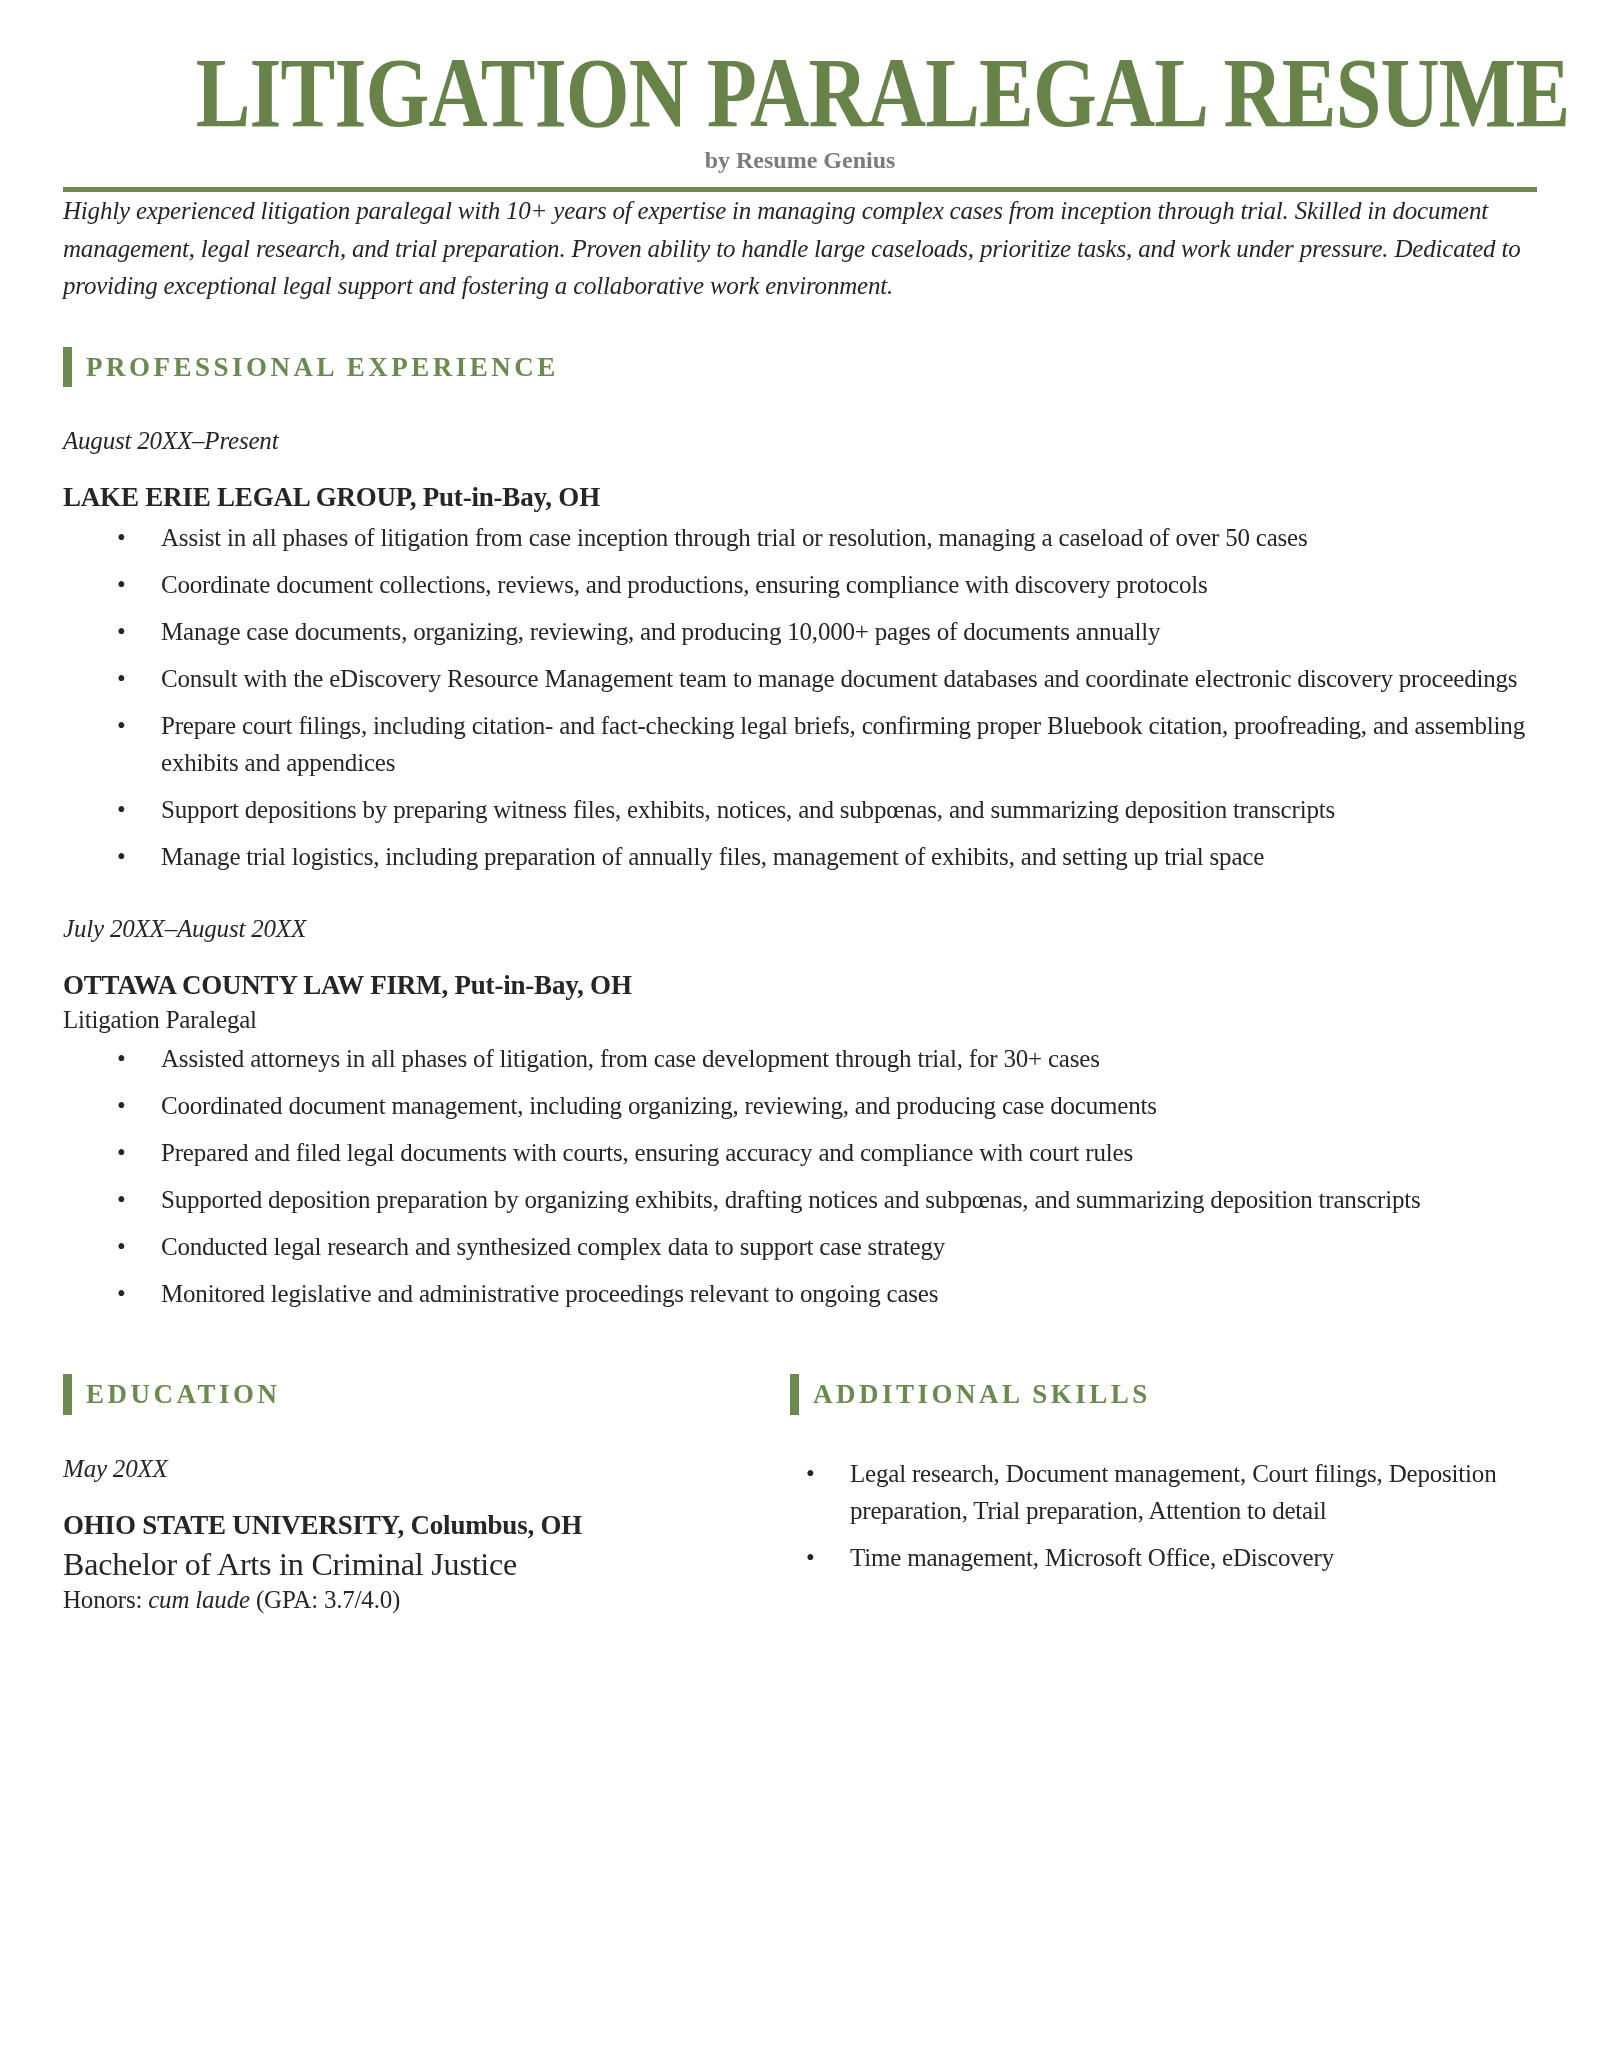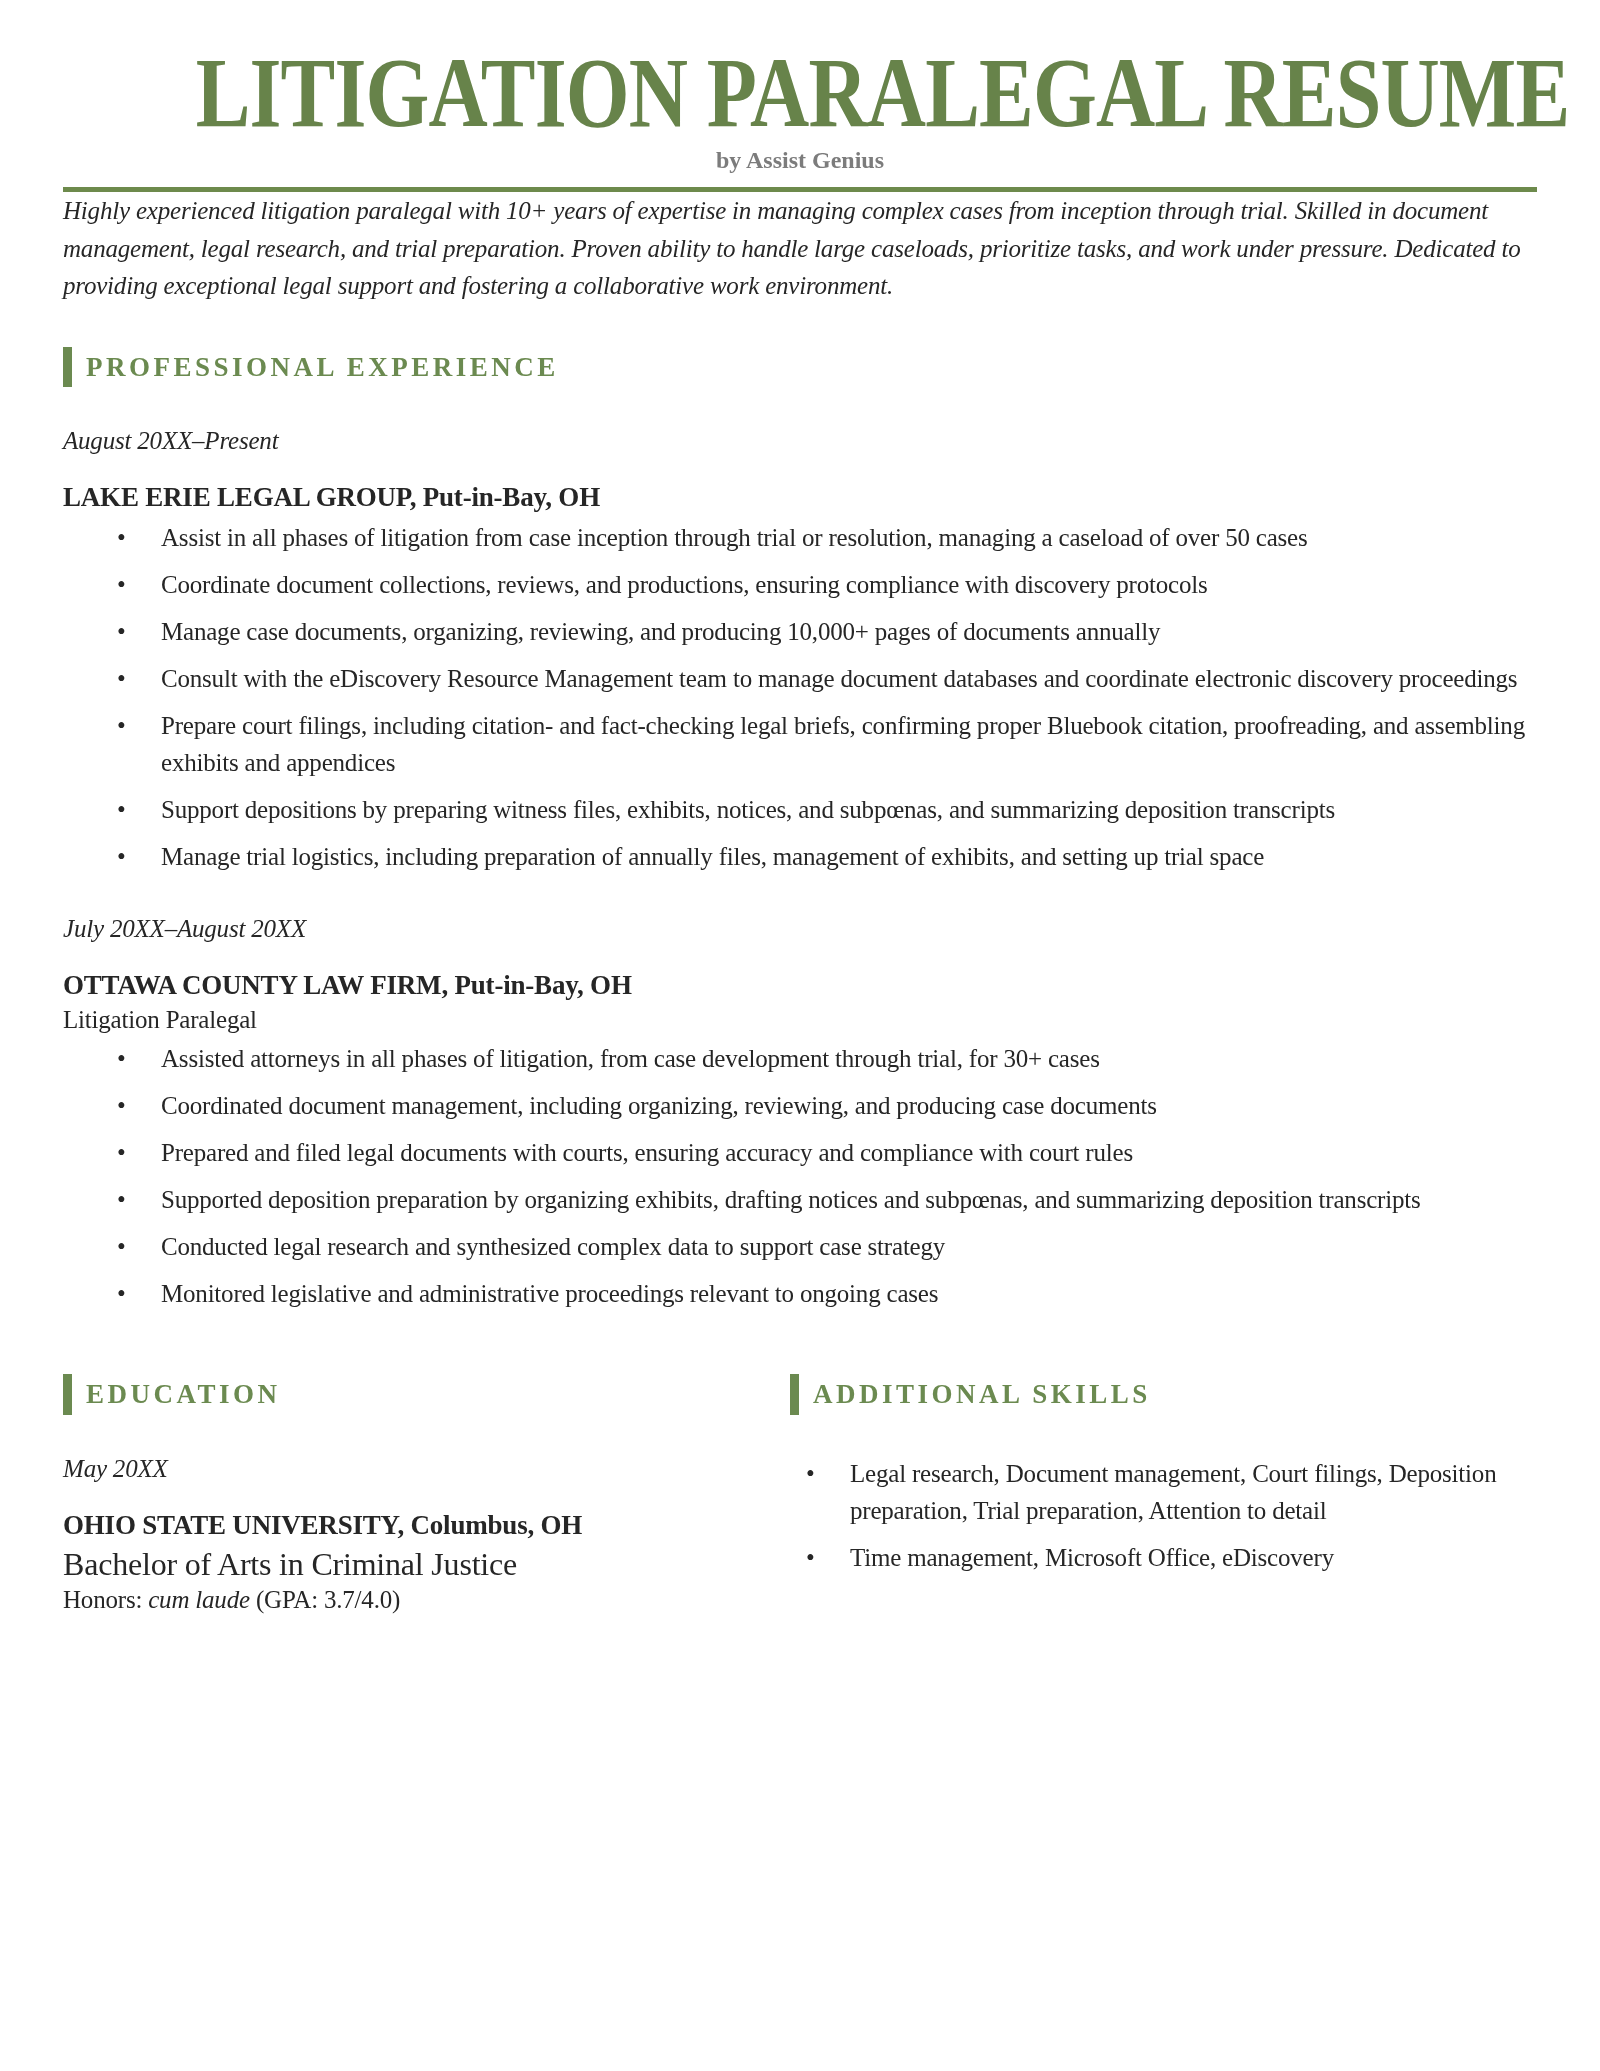--- a/index.html
+++ b/index.html
@@ -144,21 +144,21 @@
     letter-spacing: -0.2px;
   }
 </style>
 </head>
 <body>
 
 <div class="page">
 
   <header>
     <h1 class="title">LITIGATION PARALEGAL RESUME</h1>
-    <div class="byline">by Assist Genius</div>
+    <div class="byline">by Resume Genius</div>
     <div class="rule-top"></div>
   </header>
 
   <p class="summary">Highly experienced litigation paralegal with 10+ years of expertise in managing complex cases from inception through trial. Skilled in document management, legal research, and trial preparation. Proven ability to handle large caseloads, prioritize tasks, and work under pressure. Dedicated to providing exceptional legal support and fostering a collaborative work environment.</p>
 
   <section>
     <h2 class="section-heading">PROFESSIONAL EXPERIENCE</h2>
 
     <div>
       <div class="dates">August 20XX–Present</div>

